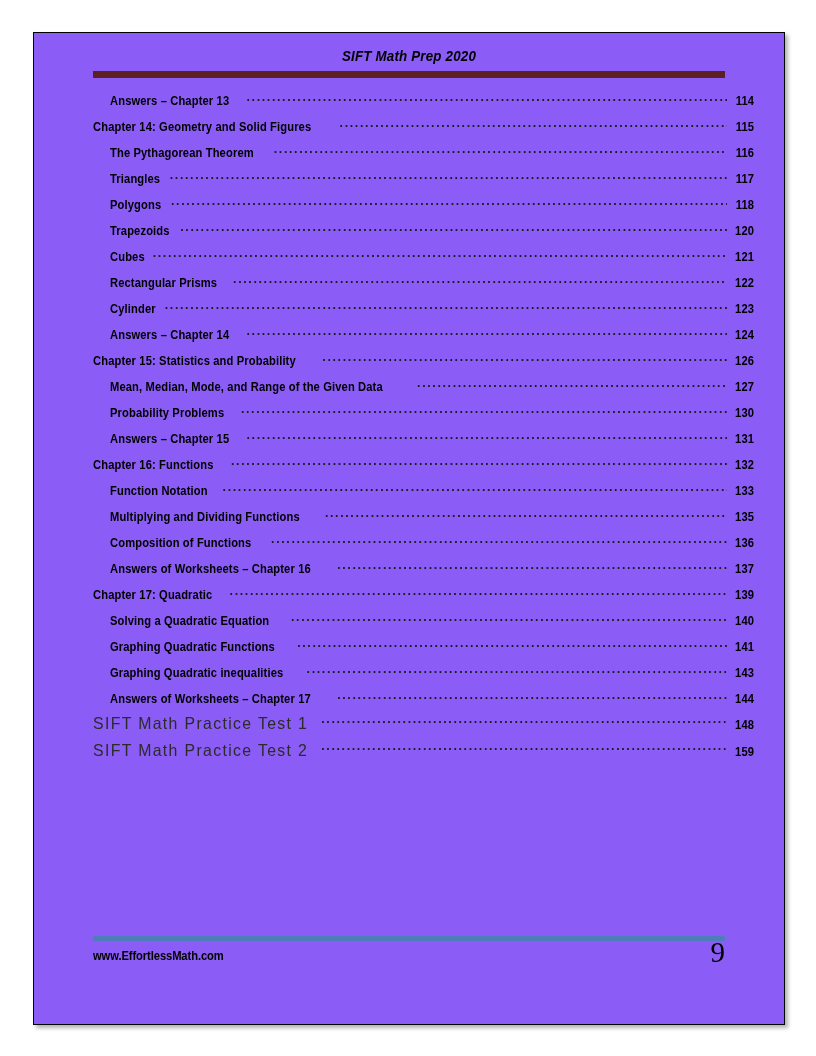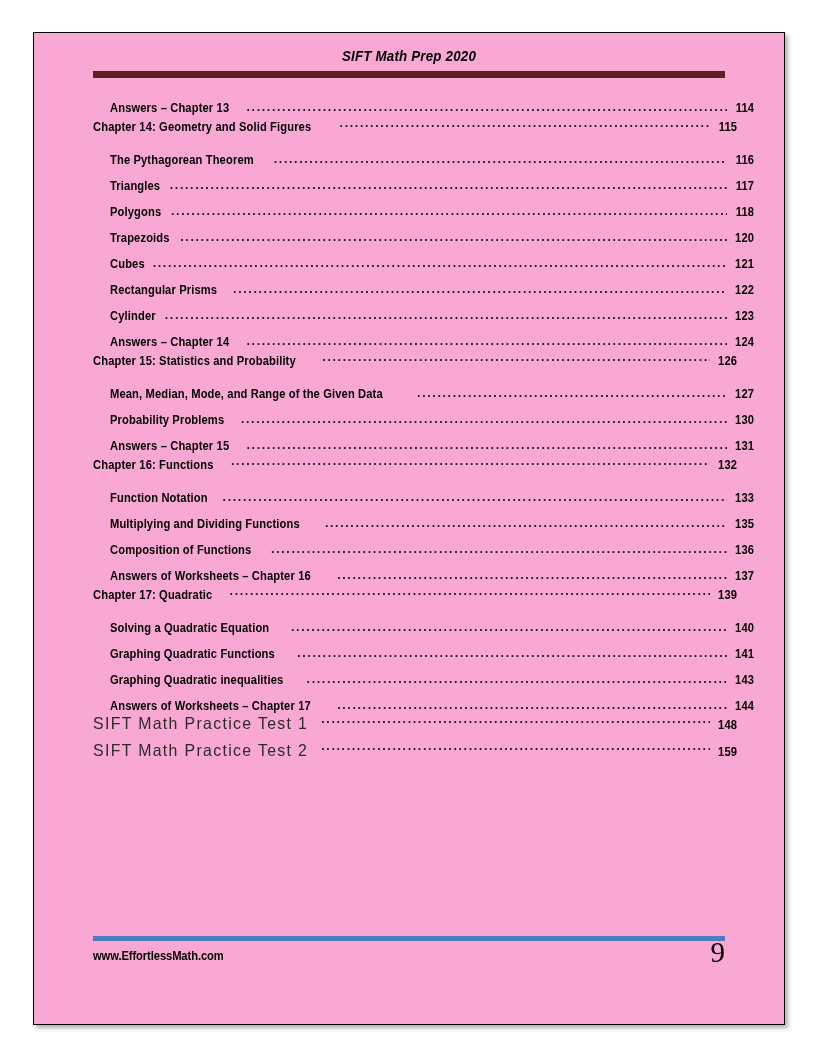--- a/index.html
+++ b/index.html
@@ -16,21 +16,21 @@
     overflow: hidden;
   }
 
   
   .page-sheet {
     position: absolute;
     left: 33px;
     top: 32px;
     width: 752px;
     height: 993px;
-    background: #f9a8d4;
+    background: #8b5cf6;
     border: 1.5px solid #000000;
     box-shadow: 3px 3px 4px rgba(0,0,0,0.30);
     box-sizing: border-box;
   }
 
   
   .doc-header {
     position: absolute;
     left: 0;
     top: 0;
@@ -115,22 +115,22 @@
     font-size: 12.4px;
     font-weight: bold;
     letter-spacing: 0.1px;
     transform: scaleX(0.90);
     transform-origin: right center;
     text-align: right;
     min-width: 26px;
   }
 
   
-  .level-chapter { padding-left: 59px; padding-right: 47px; }
-  .level-section { padding-left: 76px; padding-right: 30px; align-items: flex-end; }
+  .level-chapter { padding-left: 59px; padding-right: 30px; }
+  .level-section { padding-left: 76px; padding-right: 30px; }
 
   
   .entry-practice { height: 27px; }
   .entry-practice .toc-title {
     font-size: 16.5px;
     font-weight: normal;
     letter-spacing: 1.4px;
     transform: scaleX(0.96);
     color: #2b2b2b;
   }

